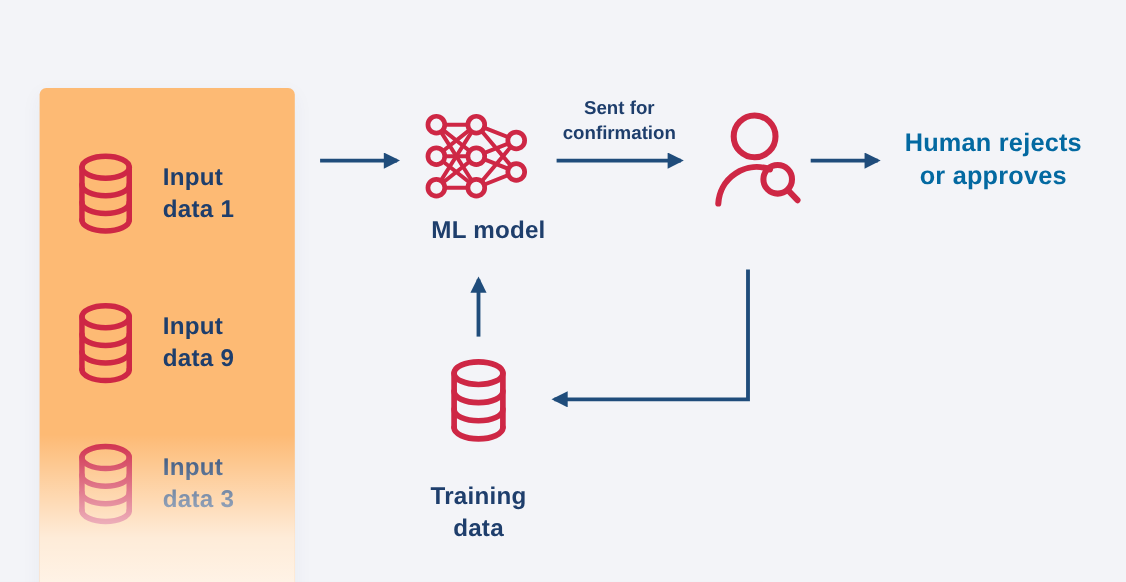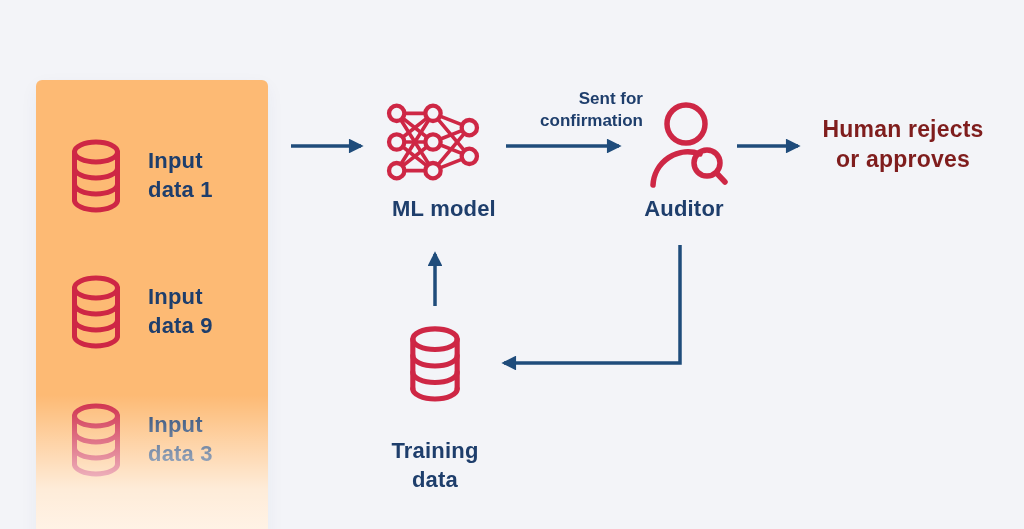--- a/index.html
+++ b/index.html
@@ -27,21 +27,21 @@
   }
   .node-label{
     position:absolute;color:#1e3e6c;font-size:22px;font-weight:700;
     text-align:center;line-height:29px;letter-spacing:.2px;
   }
   .edge-label{
     position:absolute;color:#1e3e6c;font-size:17px;font-weight:700;
     text-align:center;line-height:22px;
   }
   .outcome{
-    position:absolute;color:#7f1d1d;font-size:23px;font-weight:700;
+    position:absolute;color:#0369a1;font-size:23px;font-weight:700;
     text-align:center;line-height:30px;letter-spacing:.2px;
   }
   .abs{position:absolute;}
   .line2{display:block;}
   svg{display:block;}
 </style>
 </head>
 <body>
 
 <div class="canvas">
@@ -139,32 +139,31 @@
         <circle cx="12" cy="75" r="8"></circle>
       <circle cx="50" cy="15" r="8"></circle>
         <circle cx="50" cy="45" r="8"></circle>
         <circle cx="50" cy="75" r="8"></circle>
       <circle cx="88" cy="30" r="8"></circle>
         <circle cx="88" cy="60" r="8"></circle>
     </g>
   </svg>
   <div class="node-label" style="left:364px;top:194px;width:160px;">ML model</div>
 
-  <div class="edge-label" style="left:483px;top:88px;width:160px;text-align:right;">
+  <div class="edge-label" style="left:483px;top:88px;width:160px;">
     <span>Sent for</span>
     <span class="line2">confirmation</span>
   </div>
 
   <svg class="abs" style="left:646px;top:97px;" width="86" height="92" viewBox="0 0 86 92" stroke="#ce2745" stroke-width="5.5" fill="none" stroke-linecap="round">
     <circle cx="40" cy="27" r="19"></circle>
     <path d="M7 88 A35 35 0 0 1 54 57"></path>
     <circle cx="61" cy="66" r="13"></circle>
     <path d="M70.5 76 L79 85"></path>
   </svg>
-  <div class="node-label" style="left:604px;top:194px;width:160px;">Auditor</div>
 
   <div class="outcome" style="left:793px;top:114px;width:220px;">
     <span>Human rejects</span>
     <span class="line2">or approves</span>
   </div>
 
   <svg class="abs" style="left:402px;top:323px;" width="66" height="84" viewBox="0 0 64 78" stroke="#ce2745" stroke-width="5" fill="none" stroke-linecap="round">
     <ellipse cx="32" cy="14" rx="21.5" ry="10"></ellipse>
     <path d="M10.5 14 V62"></path>
       <path d="M53.5 14 V62"></path>

